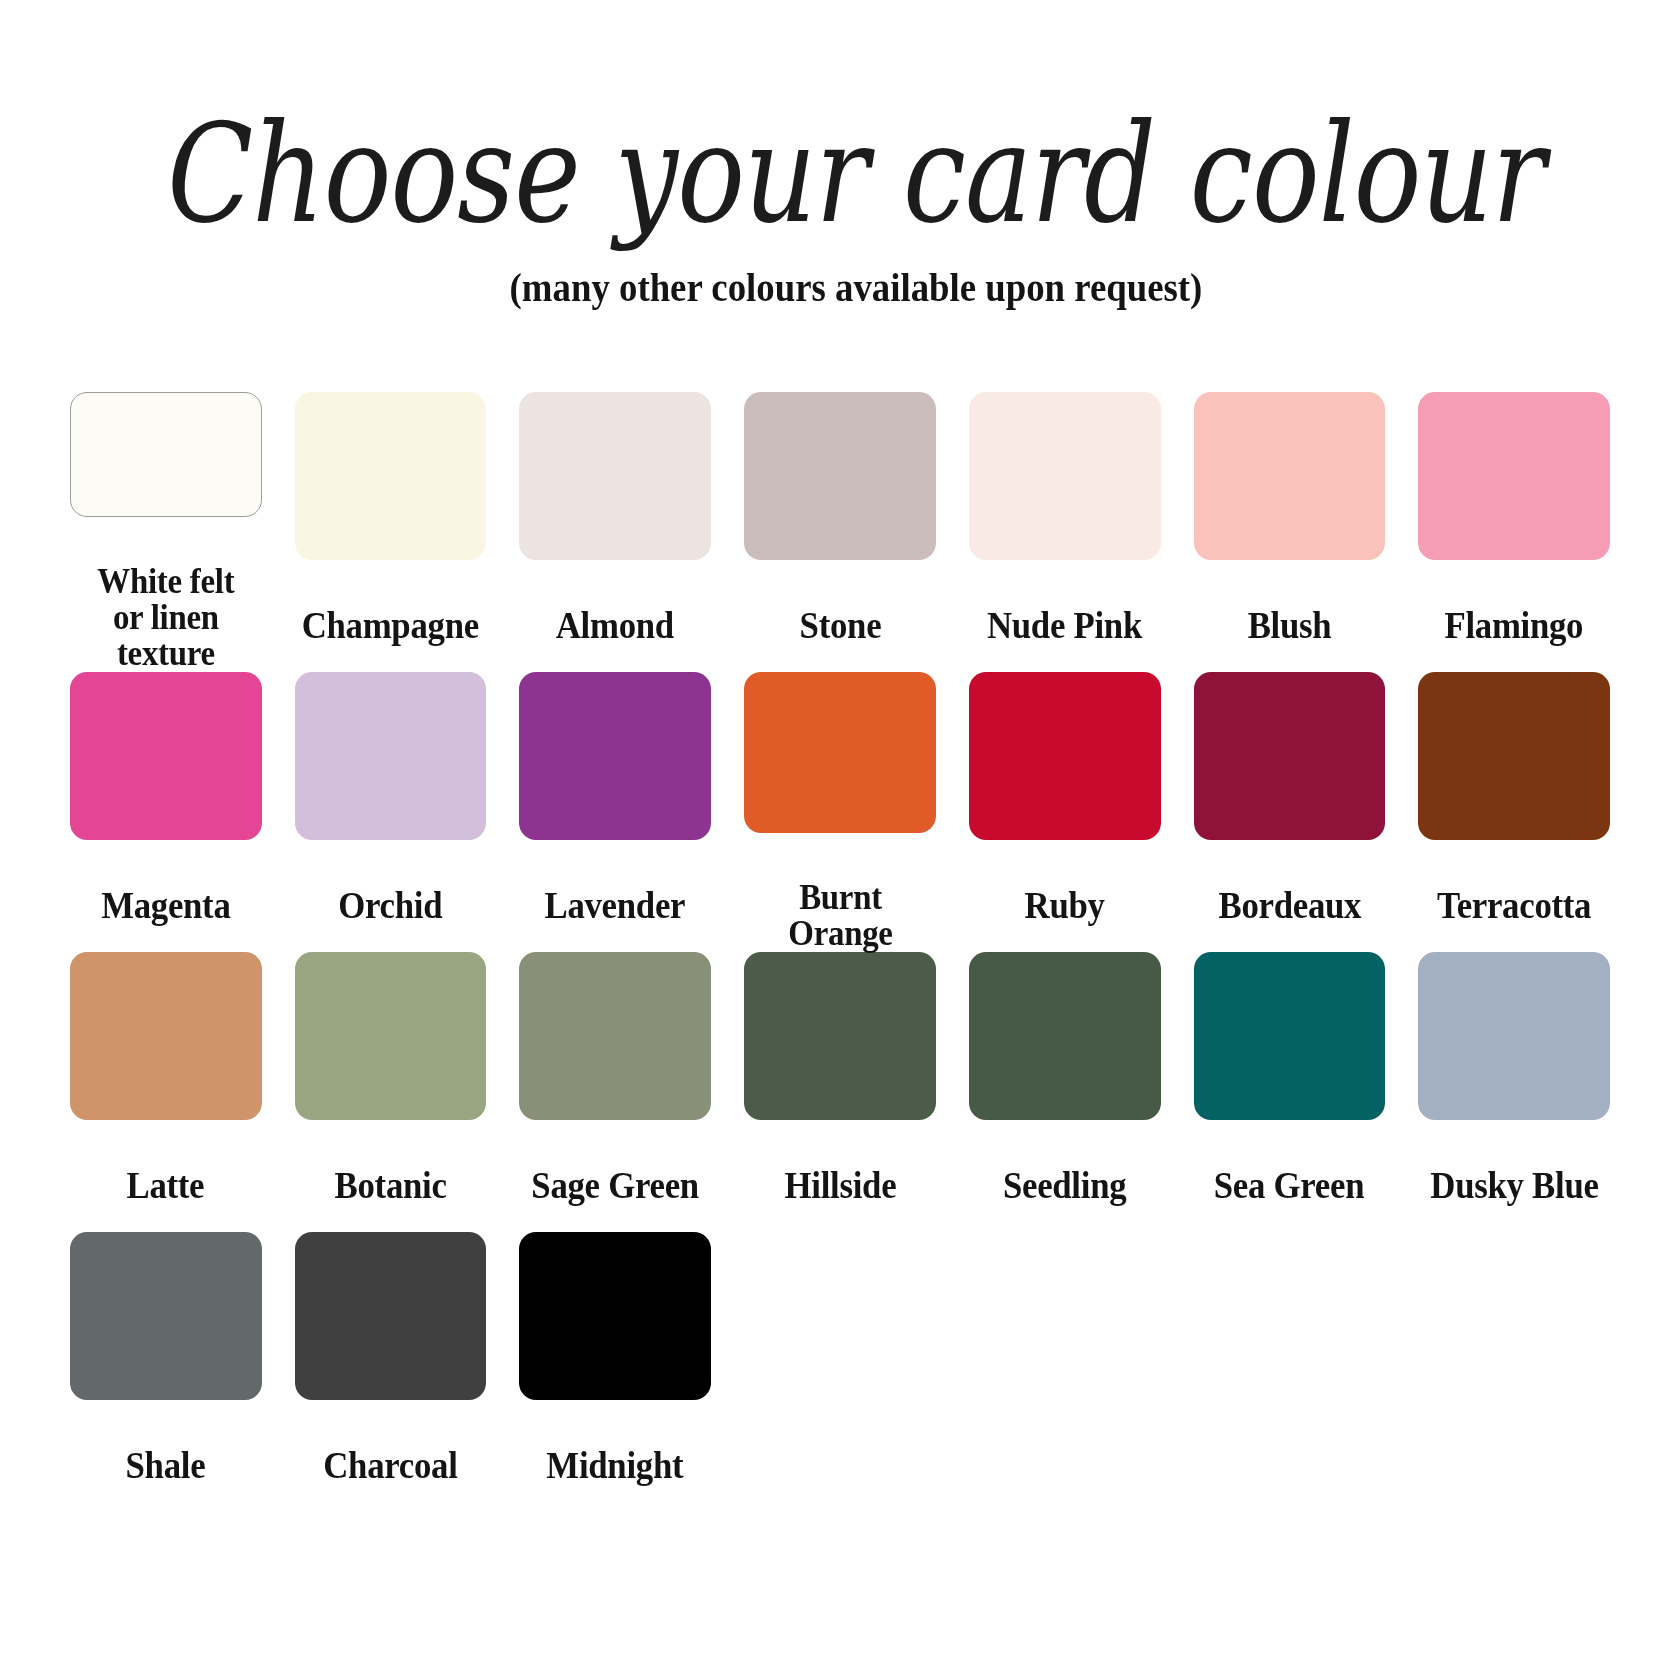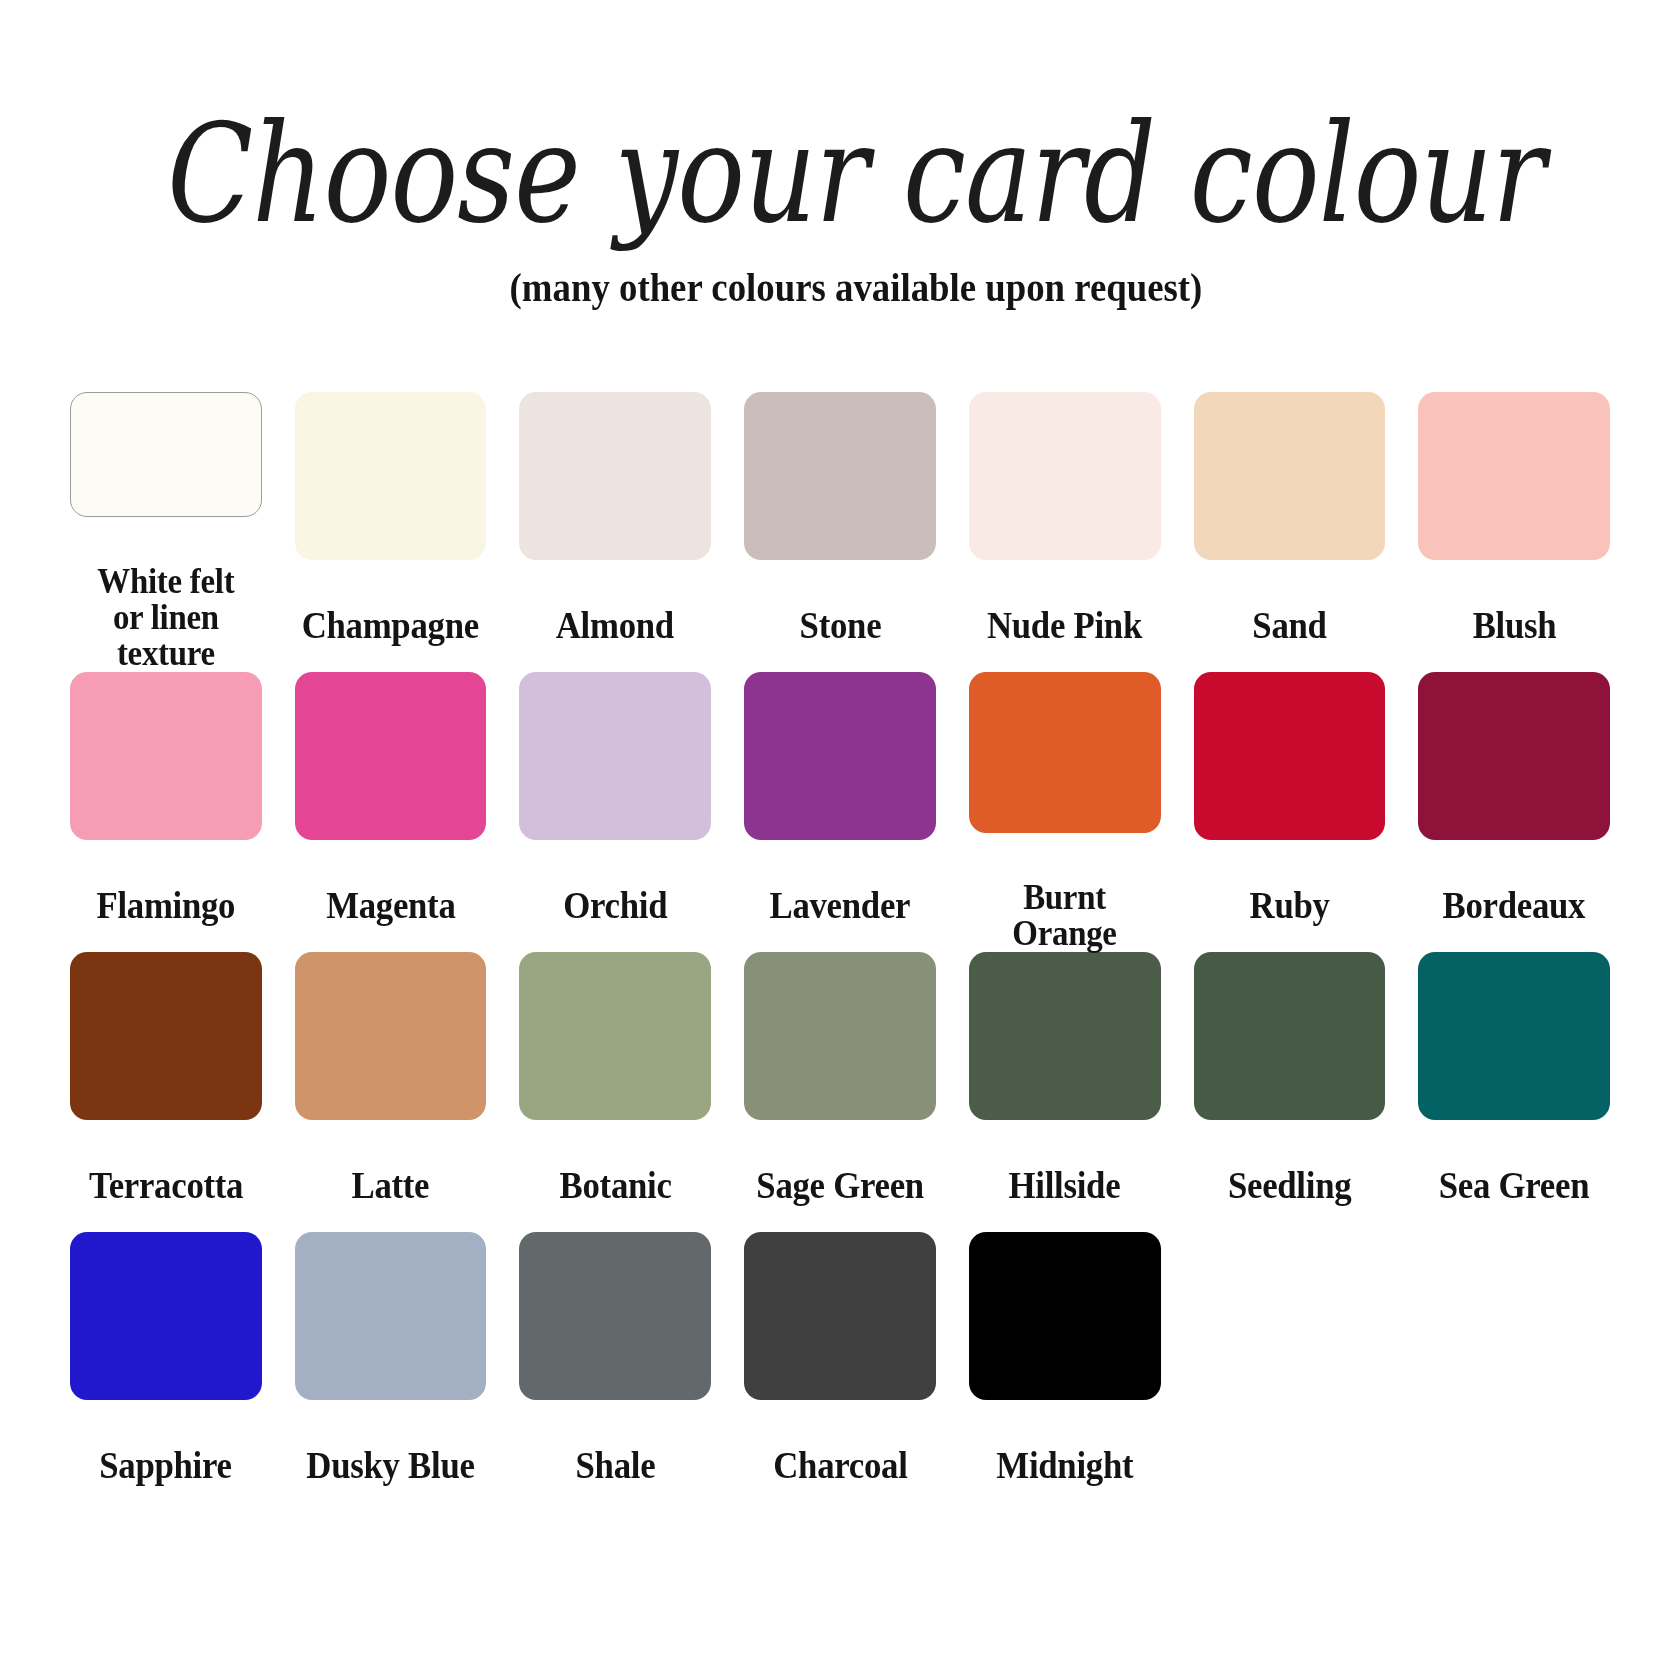--- a/index.html
+++ b/index.html
@@ -126,24 +126,20 @@
       </div>
       <div class="cell">
         <div class="swatch" style="background: rgb(203, 190, 186);"></div>
         <div class="label">Stone</div>
       </div>
       <div class="cell">
         <div class="swatch" style="background: rgb(250, 234, 230);"></div>
         <div class="label">Nude Pink</div>
       </div>
       <div class="cell">
-        <div class="swatch" style="background: rgb(242, 215, 186);"></div>
-        <div class="label">Sand</div>
-      </div>
-      <div class="cell">
         <div class="swatch" style="background: rgb(249, 194, 187);"></div>
         <div class="label">Blush</div>
       </div>
       <div class="cell">
         <div class="swatch" style="background: rgb(246, 156, 181);"></div>
         <div class="label">Flamingo</div>
       </div>
       <div class="cell">
         <div class="swatch" style="background: rgb(229, 69, 149);"></div>
         <div class="label">Magenta</div>
@@ -191,24 +187,20 @@
       </div>
       <div class="cell">
         <div class="swatch" style="background: rgb(70, 90, 70);"></div>
         <div class="label">Seedling</div>
       </div>
       <div class="cell">
         <div class="swatch" style="background: rgb(4, 98, 101);"></div>
         <div class="label">Sea Green</div>
       </div>
       <div class="cell">
-        <div class="swatch" style="background: rgb(33, 24, 206);"></div>
-        <div class="label">Sapphire</div>
-      </div>
-      <div class="cell">
         <div class="swatch" style="background: rgb(163, 176, 195);"></div>
         <div class="label">Dusky Blue</div>
       </div>
       <div class="cell">
         <div class="swatch" style="background: rgb(99, 104, 107);"></div>
         <div class="label">Shale</div>
       </div>
       <div class="cell">
         <div class="swatch" style="background: rgb(64, 64, 64);"></div>
         <div class="label">Charcoal</div>

